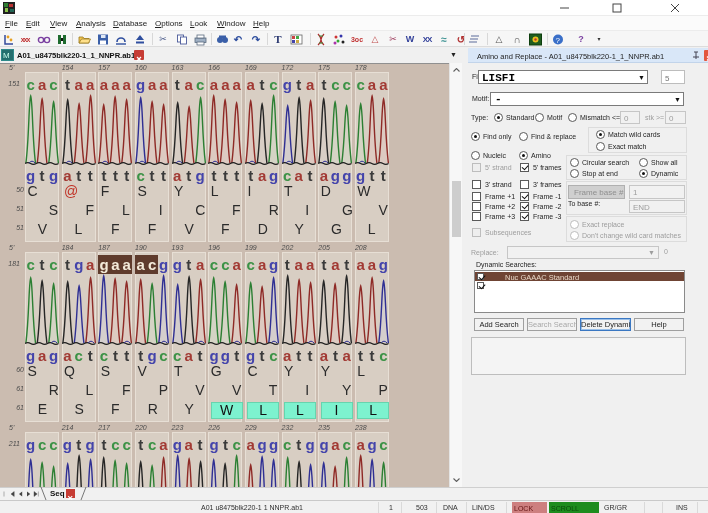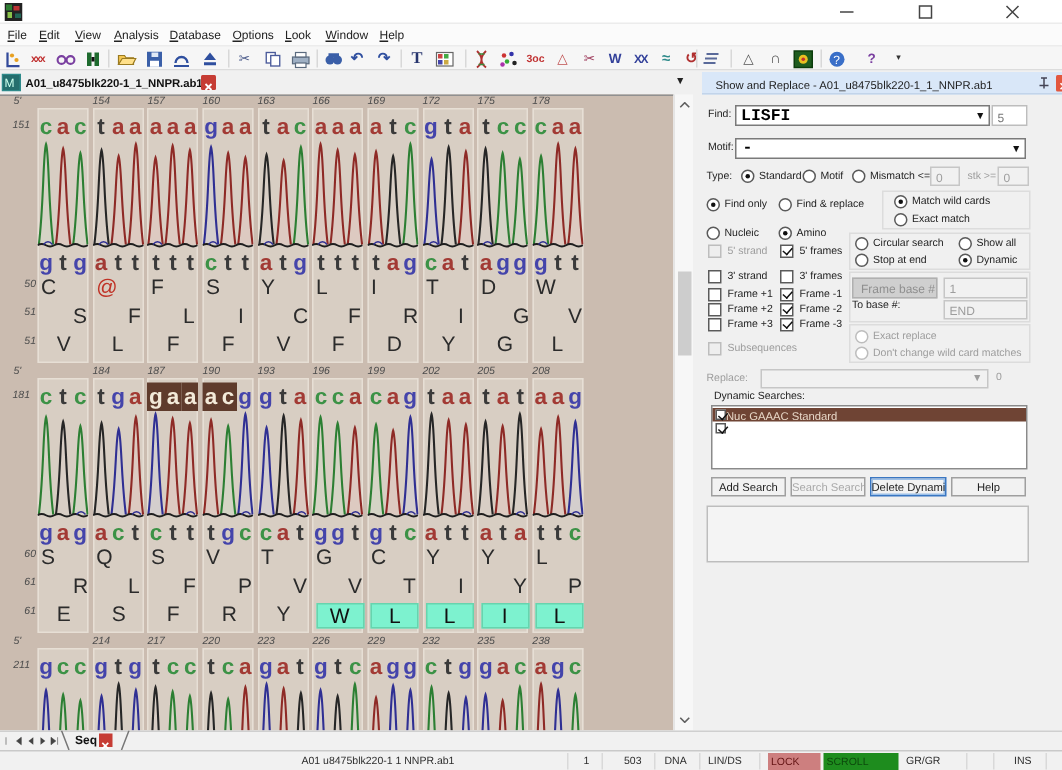--- a/index.html
+++ b/index.html
@@ -840,30 +840,30 @@
  <svg class="abs" style="left:3px;top:5px" width="7" height="4">
       <path d="M0.5,3.5 L3.5,0.5 L6.5,3.5" fill="none" stroke="#606060" stroke-width="1.1"></path>
     </svg>
  <div class="thumb"></div>
  <svg class="abs" style="left:3px;top:415px" width="7" height="4">
       <path d="M0.5,0.5 L3.5,3.5 L6.5,0.5" fill="none" stroke="#606060" stroke-width="1.1"></path>
     </svg>
 </div>
 <div id="panel">
     <div id="phead">
-      <span class="t">Show and Replace - A01_u8475blk220-1_1_NNPR.ab1</span>
+      <span class="t">Amino and Replace - A01_u8475blk220-1_1_NNPR.ab1</span>
       <svg class="abs" style="left:224px;top:3px" width="8" height="9">
         <path d="M2,1 h4 M4,1 v5 M1,6 h6 M4,6 v2" stroke="#445" stroke-width="1"></path>
       </svg>
       <div class="abs" style="left:236px;top:2px;width:10px;height:11px;background:#e2573f;border-radius:1px"><svg width="10" height="11">
           <path d="M3,3.5 l4,4 M7,3.5 l-4,4" stroke="#fff" stroke-width="1.1"></path>
         </svg></div>
     </div>
     <span class="ctl" style="left:10px;top:26px">Find:</span>
-    <div class="tbox" style="left:28px;top:23px;width:170px;height:14px">
+    <div class="tbox" style="left:16px;top:23px;width:170px;height:14px">
       <span style="position:absolute;left:3px;top:1px;font-family:'Liberation Mono',monospace;font-weight:bold;font-size:11px;color:#000">LISFI</span>
       <span style="position:absolute;right:2px;top:3px;font-size:7px;color:#111">▼</span>
     </div>
     <div class="tbox" style="left:199px;top:23px;width:24px;height:14px;border-color:#bdbdbd">
       <span style="position:absolute;left:3px;top:2.5px;font-size:8px;color:#777">5</span>
     </div>
     <span class="ctl" style="left:10px;top:48px">Motif:</span>
     <div class="tbox" style="left:28px;top:45px;width:194px;height:14px">
       <span style="position:absolute;left:4px;top:0px;font-family:'Liberation Mono',monospace;font-weight:bold;font-size:11px;color:#000">-</span>
       <span style="position:absolute;right:2px;top:3px;font-size:7px;color:#111">▼</span>
@@ -935,21 +935,21 @@
     <div class="radio dis" style="left:108px;top:184px"></div>
     <span class="ctlg" style="left:120px;top:185px">Don't change wild card matches</span>
     <span class="ctlg" style="left:9px;top:202px">Replace:</span>
     <div class="tboxd" style="left:45px;top:199px;width:152px;height:13px">
       <span style="position:absolute;right:3px;top:2px;font-size:7px;color:#9d9d9d">▼</span>
     </div>
     <span class="ctlg" style="left:202px;top:201px">0</span>
     <span class="ctl" style="left:14px;top:214px">Dynamic Searches:</span>
     <div class="tbox" style="left:12px;top:223px;width:211px;height:43px;border-color:#8a8a8a">
       <div style="position:absolute;left:0;top:1px;width:209px;height:9px;background:#6f4434">
-        <span style="position:absolute;left:9px;top:0.5px;font-size:7.5px;color:#e8d8c8;line-height:9px">Nuc GAAAC Standard</span>
+        <span style="position:absolute;left:30px;top:0.5px;font-size:7.5px;color:#e8d8c8;line-height:9px">Nuc GAAAC Standard</span>
       </div>
       <div class="chk on" style="left:2px;top:1.5px;width:7px;height:7px"></div>
       <div class="chk on" style="left:2px;top:10.5px;width:7px;height:7px"></div>
     </div>
     <div class="btn" style="left:12px;top:271px;width:50px">Add Search</div>
     <div class="btn" style="left:65px;top:271px;width:50px;color:#a8a8a8">Search Search</div>
     <div class="btn" style="left:118px;top:271px;width:51px;border:1px solid #3a77c2;box-shadow:0 0 0 1px #9cc0e8 inset">Delete Dynamic</div>
     <div class="btn" style="left:172px;top:271px;width:50px">Help</div>
     <div class="abs" style="left:9px;top:290px;width:215px;height:38px;background:#f4f4f4;border:1px solid #bdbdbd"></div>
   </div>

